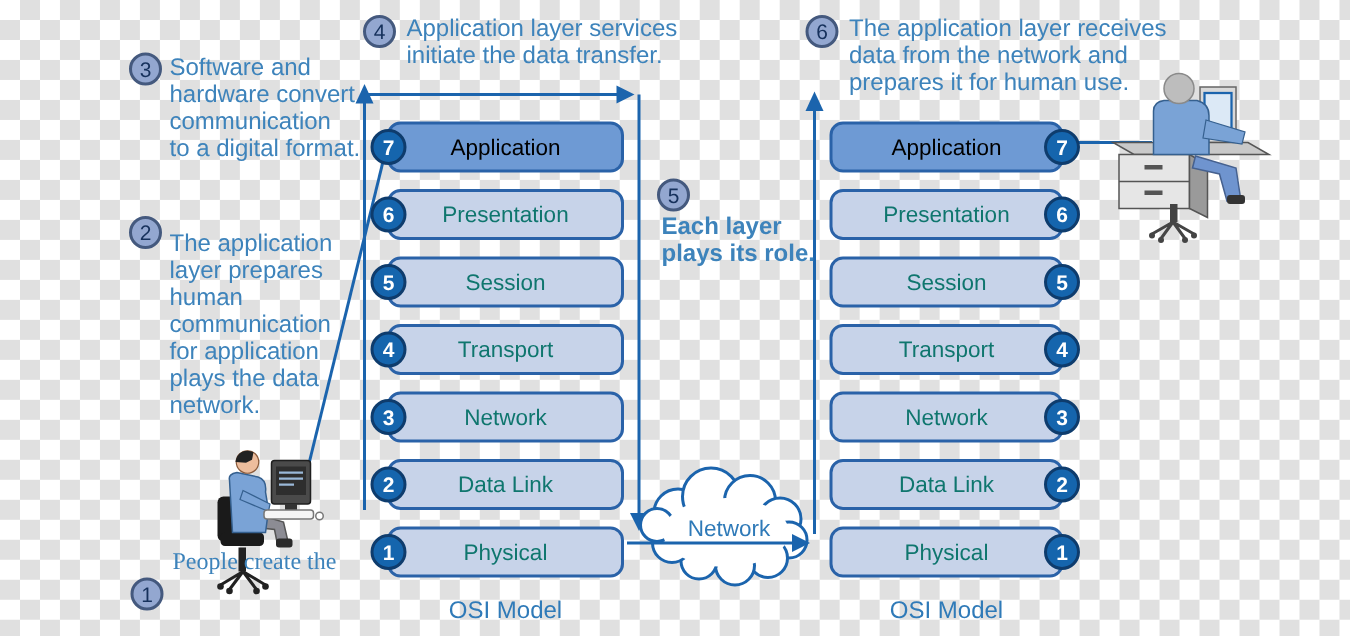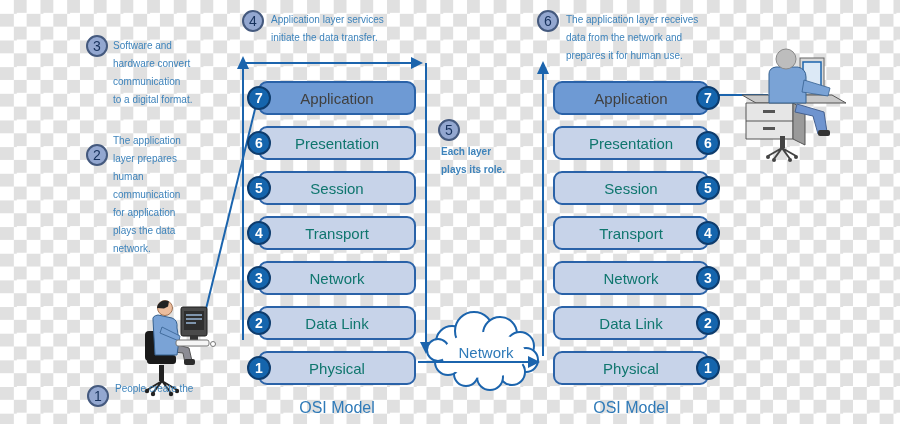--- a/index.html
+++ b/index.html
@@ -10,31 +10,31 @@
     background-image:conic-gradient(#e0e0e0 25%, transparent 0 50%, #e0e0e0 0 75%, transparent 0);
     background-size:26.66px 26.66px;
   }
   .overlay{position:absolute;left:0;top:0;width:900px;height:424px;}
   
   .note-badge{
     position:absolute;width:22px;height:22px;border-radius:50%;
     background:#93a7d0;border:2px solid #44597e;box-sizing:border-box;
     color:#16315c;font-size:14px;display:flex;align-items:center;justify-content:center;
   }
-  .note-text{position:absolute;color:#3d83bb;font-size:10px;line-height:18px;white-space:nowrap;}
+  .note-text{position:absolute;color:#3d83bb;font-size:16px;line-height:18px;white-space:nowrap;}
   
   .stack{position:absolute;width:172px;}
   .layer-row{position:absolute;width:172px;height:34px;}
   .layer-box{
     position:absolute;top:0;height:34px;box-sizing:border-box;
     background:#c7d3e9;border:2px solid #2a62a8;border-radius:9px;
     display:flex;align-items:center;justify-content:center;
     color:#0f766e;font-size:15px;
   }
-  .layer-box.dark{background:#6e9ad4;color:#404040;}
+  .layer-box.dark{background:#6e9ad4;color:#000000;}
   .layer-badge{
     position:absolute;width:24px;height:24px;top:5px;border-radius:50%;
     background:#1565ad;border:2px solid #0e3c6d;box-sizing:border-box;
     color:#ffffff;font-size:14px;font-weight:bold;
     display:flex;align-items:center;justify-content:center;z-index:3;
   }
   .stack-caption{position:absolute;color:#2f7ab8;font-size:16px;text-align:center;}
   .cloud-label{position:absolute;color:#2f7ab8;font-size:15px;text-align:center;}
 </style>
 </head>
@@ -133,34 +133,34 @@
     <div class="note-text" style="left:113px;top:37px;">
       <div>Software and</div>
       <div>hardware convert</div>
       <div>communication</div>
       <div>to a digital format.</div>
     </div>
   </div>
 
   <div>
     <div class="note-badge" style="left:86px;top:144px;">2</div>
-    <div class="note-text" style="left:113px;top:132px;">
+    <div class="note-text" style="left:113px;top:154px;">
       <div>The application</div>
       <div>layer prepares</div>
       <div>human</div>
       <div>communication</div>
       <div>for application</div>
       <div>plays the data</div>
       <div>network.</div>
     </div>
   </div>
 
   <div>
     <div class="note-badge" style="left:87px;top:385px;">1</div>
-    <div class="note-text" style="left:115px;top:380px;">
+    <div class="note-text" style="left:115px;top:366px;font-family:Liberation Serif, serif;">
       <div>People create the</div>
     </div>
   </div>
 
   <div>
     <div class="note-badge" style="left:242px;top:10px;">4</div>
     <div class="note-text" style="left:271px;top:11px;">
       <div>Application layer services</div>
       <div>initiate the data transfer.</div>
     </div>

